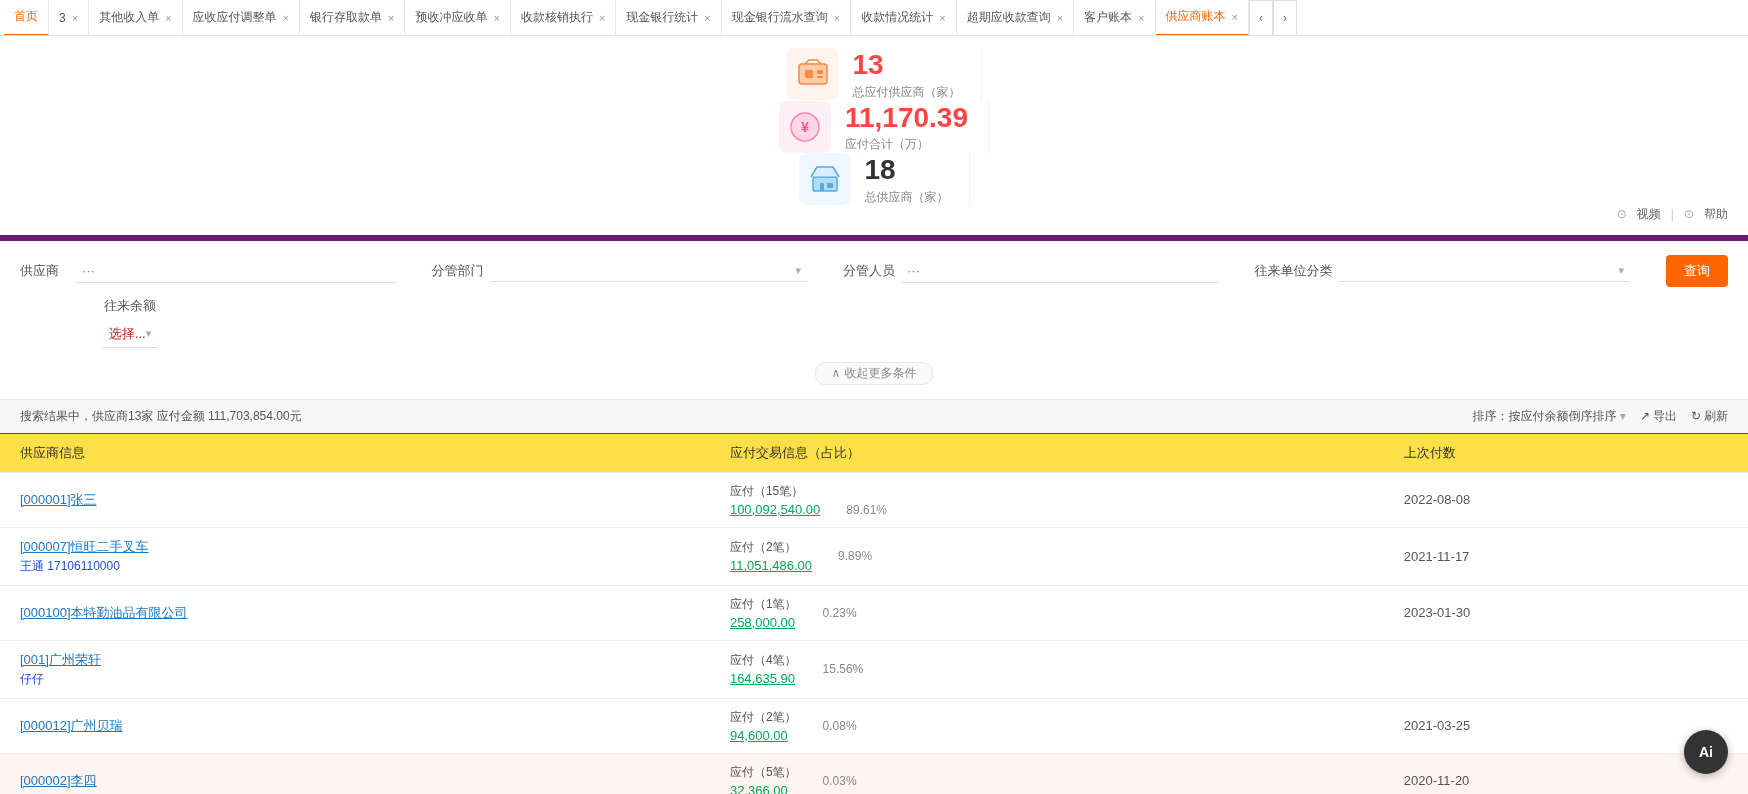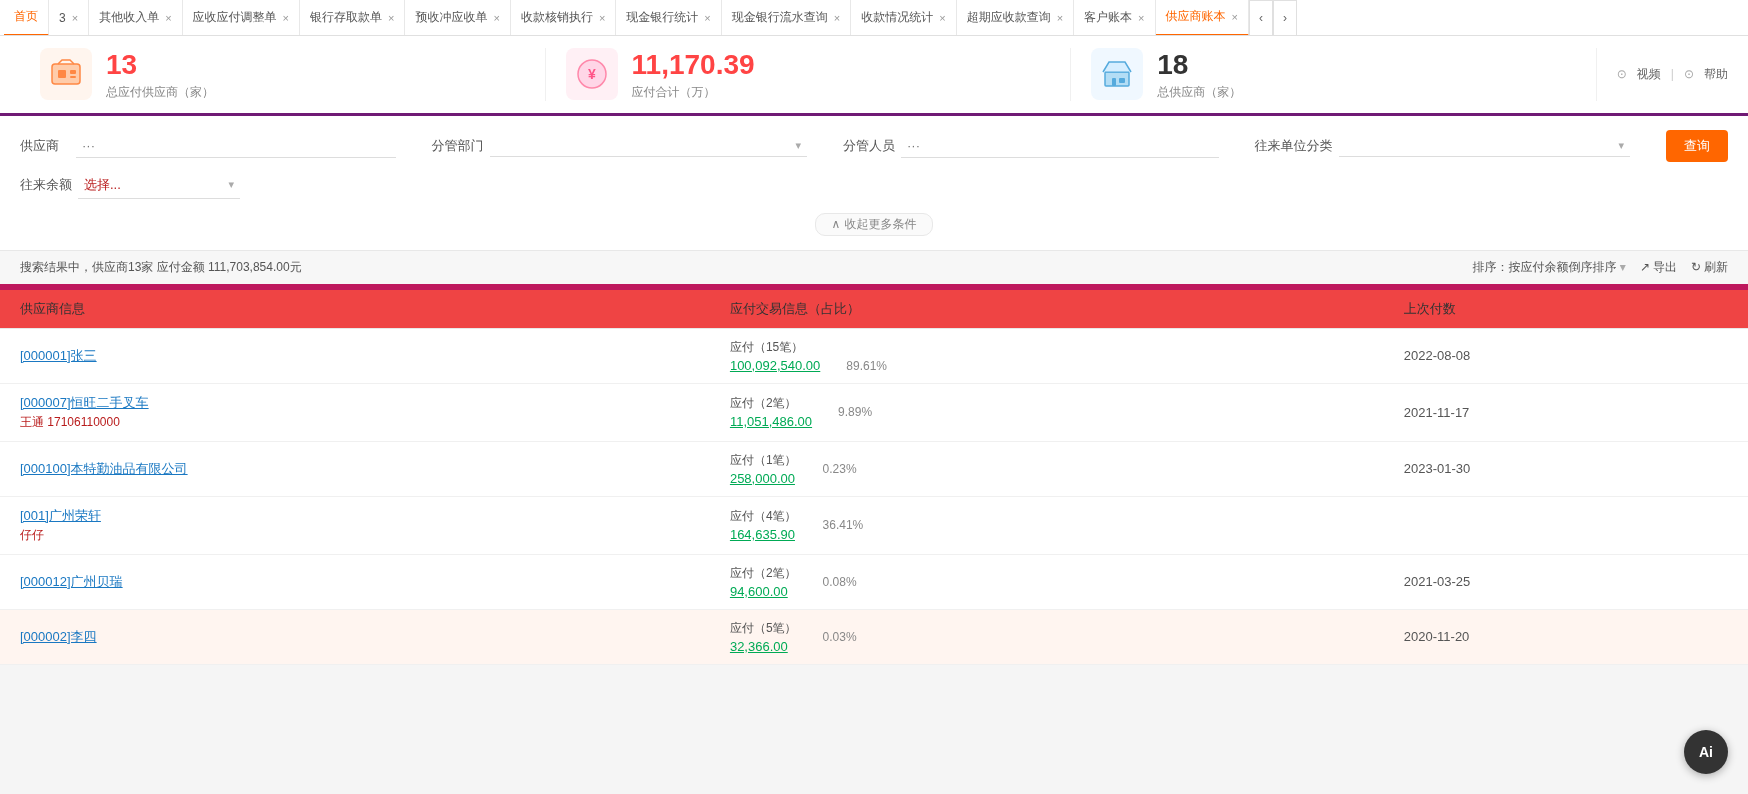--- a/index.html
+++ b/index.html
@@ -37,24 +37,25 @@
       cursor: pointer;
       border: 1px solid #e0e0e0;
       color: #666;
       font-size: 12px;
     }
 
     
     .summary-bar {
       display: flex;
       background: #fff;
-      border-bottom: 3px solid #701a75;
+      border-bottom: 6px solid #701a75;
       padding: 12px 20px;
       align-items: center;
       gap: 0;
+      flex-direction: column;
     }
     .summary-card {
       display: flex;
       align-items: center;
       gap: 14px;
       flex: 1;
       padding: 0 20px;
       border-right: 1px solid #f0f0f0;
     }
     .summary-card:last-child { border-right: none; }
@@ -168,21 +169,21 @@
       background: #fafafa;
     }
 
     
     .result-bar {
       display: flex;
       align-items: center;
       justify-content: space-between;
       padding: 8px 20px;
       background: #f7f7f7;
-      border-bottom: 6px solid #be185d;
+      border-bottom: 1px solid #be185d;
       font-size: 12px;
       color: #555;
     }
     .result-actions {
       display: flex;
       align-items: center;
       gap: 14px;
       font-size: 12px;
       color: #555;
     }
@@ -193,21 +194,21 @@
       align-items: center;
       gap: 3px;
       cursor: pointer;
       color: #555;
     }
 
     
     .main-content { background: #fff; }
     .data-table { width: 100%; border-collapse: collapse; }
     .data-table thead tr {
-      background: #ef4444;
+      background: #fde047;
       border-bottom: 1px solid #e8e8e8;
     }
     .data-table th {
       padding: 10px 20px;
       font-size: 13px;
       font-weight: 500;
       color: #333;
       text-align: left;
     }
     .data-table tbody tr {
@@ -219,21 +220,21 @@
       padding: 10px 20px;
       font-size: 13px;
       vertical-align: middle;
     }
     .supplier-link {
       color: #1a78c2;
       text-decoration: underline;
       cursor: pointer;
       font-size: 13px;
     }
-    .supplier-sub { font-size: 12px; color: #b91c1c; margin-top: 2px; }
+    .supplier-sub { font-size: 12px; color: #1d4ed8; margin-top: 2px; }
     .amount-green { color: #00aa55; font-size: 13px; text-decoration: underline; cursor: pointer; }
     .amount-label { font-size: 12px; color: #555; margin-bottom: 2px; }
     .percent-text { color: #888; font-size: 12px; padding-left: 10px; }
     .date-text { color: #555; font-size: 13px; margin-top: 20px; }
 
     
     ::-webkit-scrollbar { width: 6px; height: 6px; }
     ::-webkit-scrollbar-track { background: #f0f0f0; }
     ::-webkit-scrollbar-thumb { background: #ccc; border-radius: 3px; }
   </style>
@@ -372,21 +373,21 @@
     <div class="filter-item">
       <span class="filter-label">往来单位分类</span>
       <div class="filter-select">
         <span></span>
         <span class="arrow">▾</span>
       </div>
     </div>
     <button class="query-btn">查询</button>
   </div>
   <div class="filter-row">
-    <div class="filter-item" style="max-width:220px;">
+    <div class="filter-item" style="max-width:220px;flex-direction:column;">
       <span class="filter-label">往来余额</span>
       <div class="filter-select">
         <span style="color:#b91c1c;">选择...</span>
         <span class="arrow">▾</span>
       </div>
     </div>
   </div>
   <div class="collapse-bar">
     <div class="collapse-btn">
       <span>∧</span>
@@ -473,21 +474,21 @@
           <td>
             <div><a class="supplier-link">[001]广州荣轩</a></div>
             <div class="supplier-sub">仔仔</div>
           </td>
           <td>
       <div style="display:flex; align-items:center; gap:16px;">
         <div>
           <div class="amount-label">应付（4笔）</div>
           <a class="amount-green">164,635.90</a>
         </div>
-        <span class="percent-text">36.41%</span>
+        <span class="percent-text">15.56%</span>
       </div>
           </td>
           <td><span class="date-text"></span></td>
         </tr>
         <tr>
           <td>
             <div><a class="supplier-link">[000012]广州贝瑞</a></div>
           </td>
           <td>
       <div style="display:flex; align-items:center; gap:16px;">

